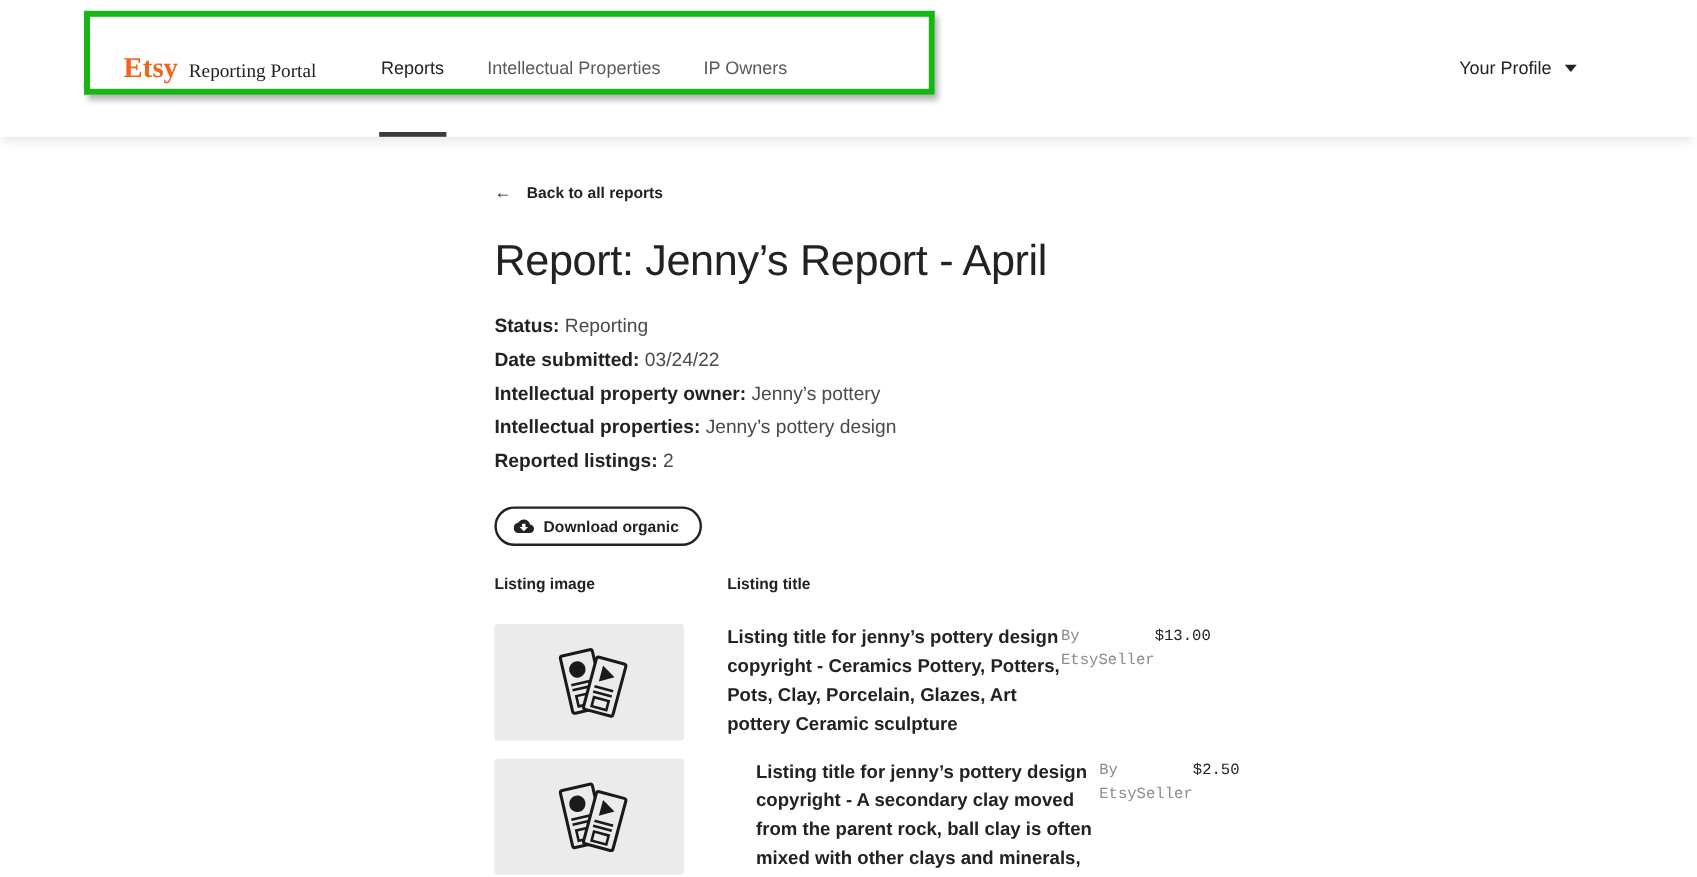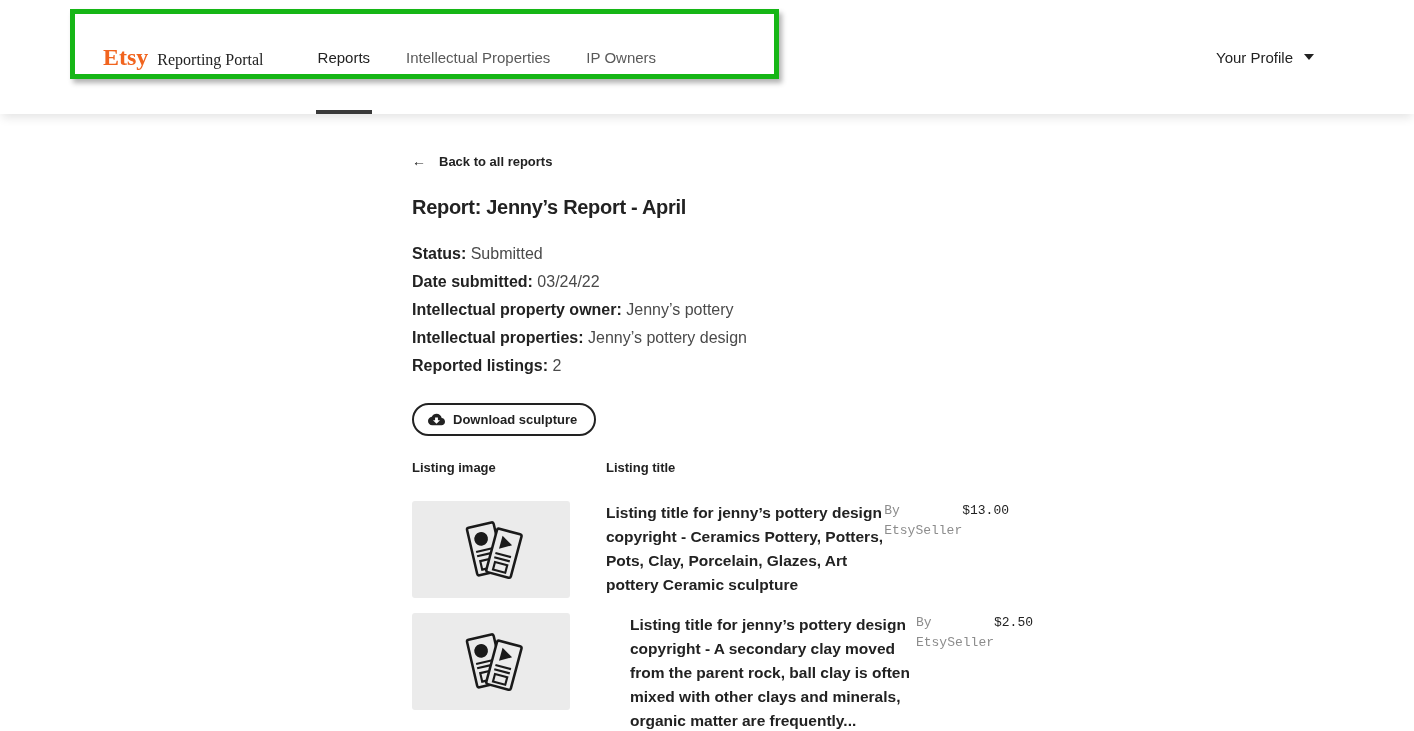--- a/index.html
+++ b/index.html
@@ -26,21 +26,21 @@
   
   .annotation { position:absolute; left:70px; top:9px; width:709px; height:70px;
                 border:5px solid #16B616; box-shadow:3px 4px 5px rgba(0,0,0,0.30);
                 pointer-events:none; z-index:20; }
 
   
   .main { padding:38px 0 0 412px; width:1010px; }
   .back-link { display:inline-flex; align-items:center; gap:13px; font-size:13px; font-weight:700;
                color:#222; cursor:pointer; }
   .back-arrow { font-size:14px; font-weight:400; }
-  h1.report-title { font-size:20px; font-weight:700; letter-spacing:-0.3px; margin:26px 0 21px; }
+  h1.report-title { font-size:36px; font-weight:400; letter-spacing:-0.3px; margin:26px 0 21px; }
 
   .meta-line { font-size:16px; line-height:28px; }
   .meta-line .lbl { font-weight:700; color:#222; }
   .meta-line .val { font-weight:400; color:#4a4a4a; }
 
   .download-btn { margin-top:23px; display:inline-flex; align-items:center; gap:8px;
                   background:#fff; border:2px solid #222; border-radius:20px;
                   padding:6px 17px 6px 14px; font-size:13px; font-weight:700; color:#222;
                   cursor:pointer; font-family:inherit; }
   .download-btn svg { display:block; }
@@ -90,21 +90,21 @@
 
   <div class="back-link">
     <span class="back-arrow">←</span>
     <span>Back to all reports</span>
   </div>
 
   <h1 class="report-title">Report: Jenny’s Report - April</h1>
 
   <div class="meta-line">
     <span class="lbl">Status: </span>
-    <span class="val">Submitted</span>
+    <span class="val">Reporting</span>
   </div>
   <div class="meta-line">
     <span class="lbl">Date submitted: </span>
     <span class="val">03/24/22</span>
   </div>
   <div class="meta-line">
     <span class="lbl">Intellectual property owner: </span>
     <span class="val">Jenny’s pottery</span>
   </div>
   <div class="meta-line">
@@ -113,21 +113,21 @@
   </div>
   <div class="meta-line">
     <span class="lbl">Reported listings: </span>
     <span class="val">2</span>
   </div>
 
   <button class="download-btn">
     <svg width="17" height="17" viewBox="0 0 24 24">
       <path fill-rule="evenodd" fill="#222" d="M19.35 10.04C18.67 6.59 15.64 4 12 4 9.11 4 6.6 5.64 5.35 8.04 2.34 8.36 0 10.91 0 14c0 3.31 2.69 6 6 6h13c2.76 0 5-2.24 5-5 0-2.64-2.05-4.78-4.65-4.96zM17 13l-5 5-5-5h3V9h4v4h3z"></path>
     </svg>
-    <span>Download sculpture</span>
+    <span>Download organic</span>
   </button>
 
   <div class="listing-grid col-headers">
     <div>Listing image</div>
     <div>Listing title</div>
   </div>
 
   
   <div class="listing-grid listing-row">
     <div>

